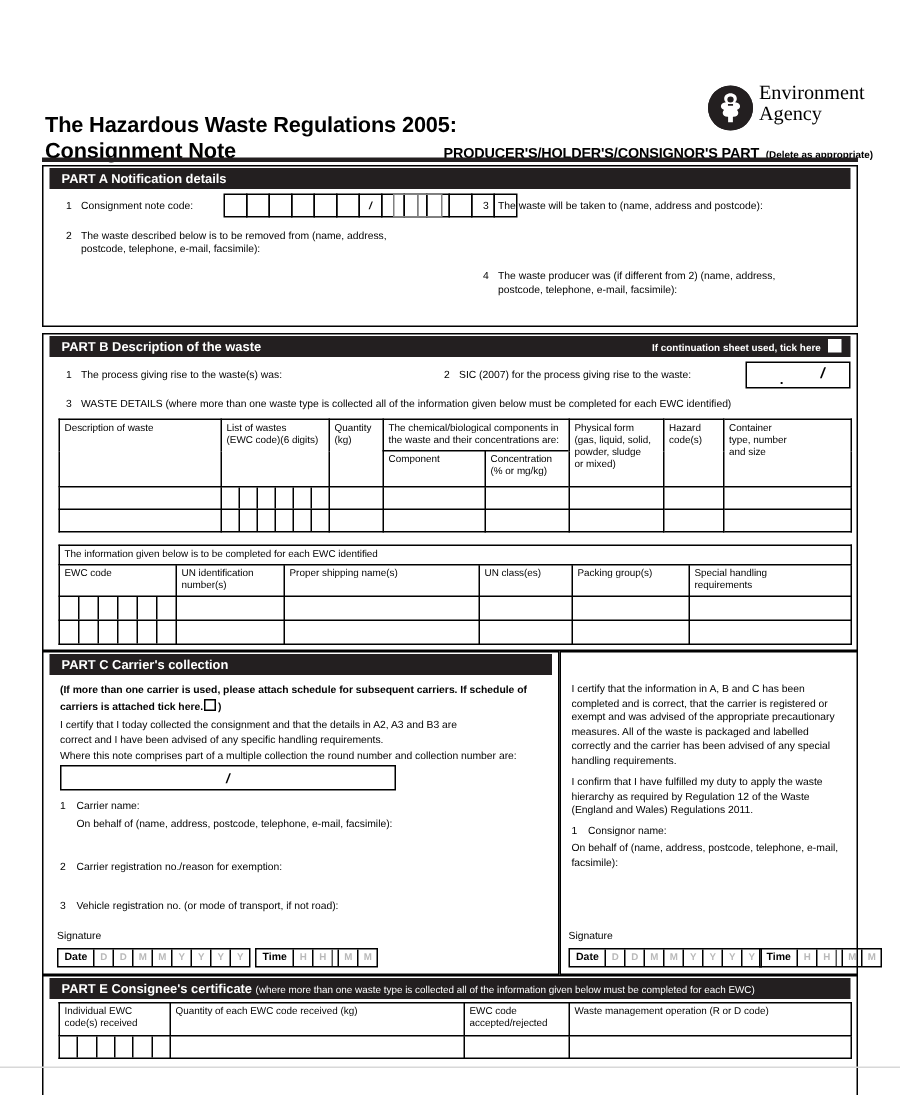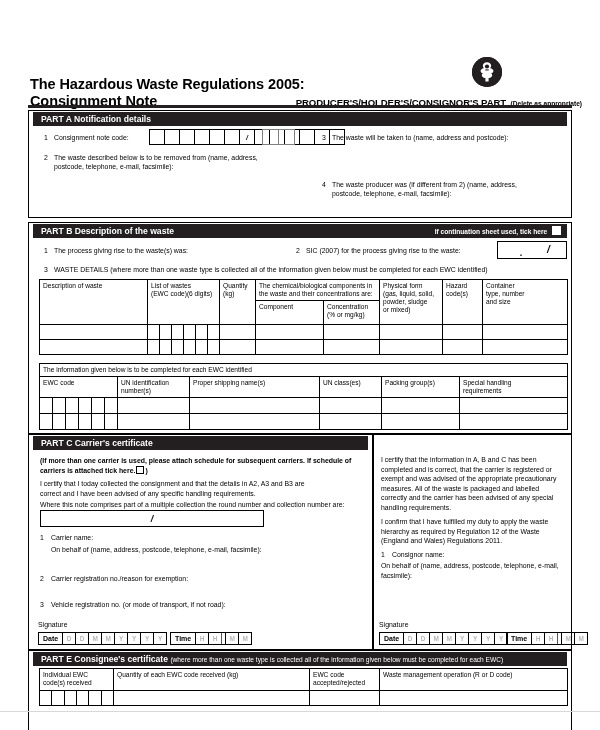--- a/index.html
+++ b/index.html
@@ -125,20 +125,24 @@
   </div>
 
   <div class="logo-wrap">
     <div class="logo-badge">
       <svg width="30" height="30" viewBox="0 0 30 30" aria-hidden="true">
         <circle cx="15" cy="15" r="15" fill="#231f20"></circle>
         <path d="M15 5.2c-2.4 0-4.2 1.6-4.2 3.6 0 1 .4 1.8 1.1 2.4-1.9.2-3.3 1.3-3.3 2.7 0 1.1.9 2 2.2 2.4-.6.5-1 1.2-1 2 0 1.5 1.4 2.6 3.1 2.6h.5v3.6h3.2v-3.6h.5c1.7 0 3.1-1.1 3.1-2.6 0-.8-.4-1.5-1-2 1.3-.4 2.2-1.3 2.2-2.4 0-1.4-1.4-2.5-3.3-2.7.7-.6 1.1-1.4 1.1-2.4 0-2-1.8-3.6-4.2-3.6z" fill="#ffffff"></path>
         <ellipse cx="15" cy="9.4" rx="2.1" ry="2" fill="#231f20"></ellipse>
         <path d="M13.3 12.4h3.4v1.1h-3.4z" fill="#231f20"></path>
       </svg>
+    </div>
+    <div class="logo-text">
+      <div>Environment</div>
+      <div>Agency</div>
     </div>
   </div>
 
   <div class="copyline">
     <span class="big">PRODUCER'S/HOLDER'S/CONSIGNOR'S PART</span>
     <span class="small">(Delete as appropriate)</span>
   </div>
 
   <div class="rule"></div>
 
@@ -373,21 +377,21 @@
       <td></td>
       <td></td>
       <td></td>
     </tr>
   </tbody>
     </table>
 
   <div class="outerbox" style="left:28px; top:434px; width:345px; height:216px;"></div>
 
   <div class="band" style="left:33px; top:436px; width:335px;">
-    <div class="t">PART C  Carrier's certificate</div>
+    <div class="t">PART C  Carrier's collection</div>
   </div>
 
   <div class="fld bold" style="left:40px; top:456px; width:328px; line-height:10px;">
     <span class="x">(If more than one carrier is used, please attach schedule for subsequent  carriers. If schedule of</span>
     <span>carriers is attached tick here.</span><span class="tickout"></span><span>)</span>
   </div>
 
   <div class="fld" style="left:40px; top:479px; width:328px; line-height:9.5px;">
     <span class="x">I certify that I today collected the consignment and that the details in A2, A3 and B3 are</span>
     <span class="x">correct and I have been  advised of any specific handling requirements.</span>

